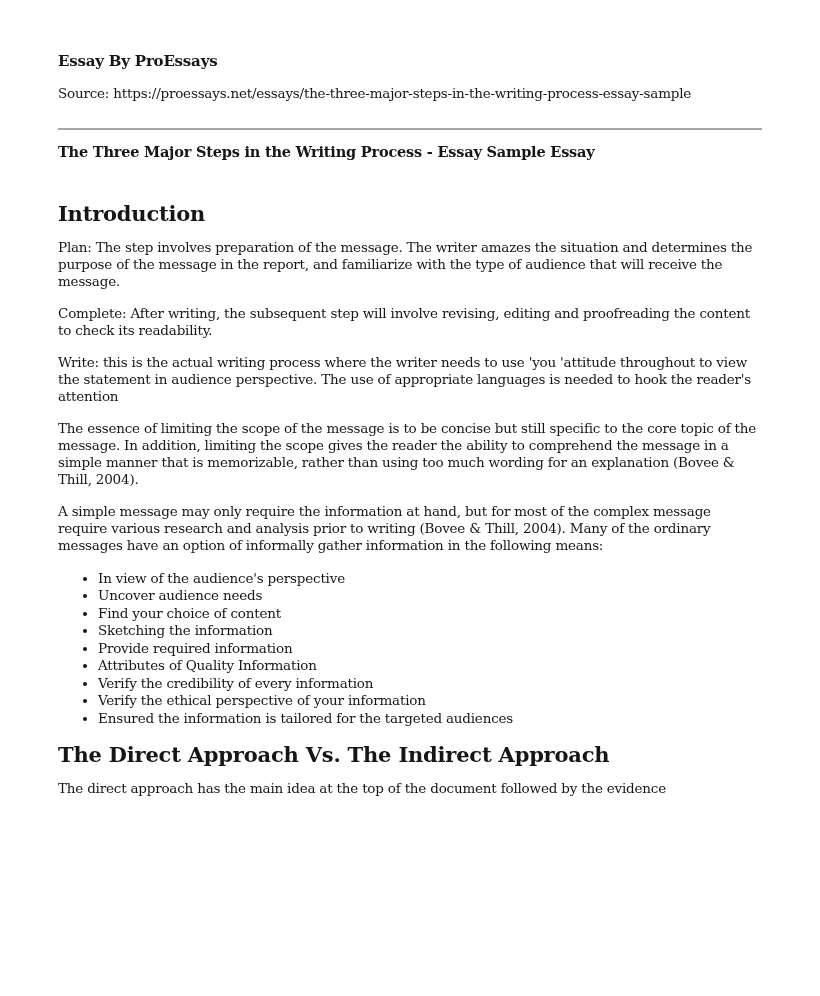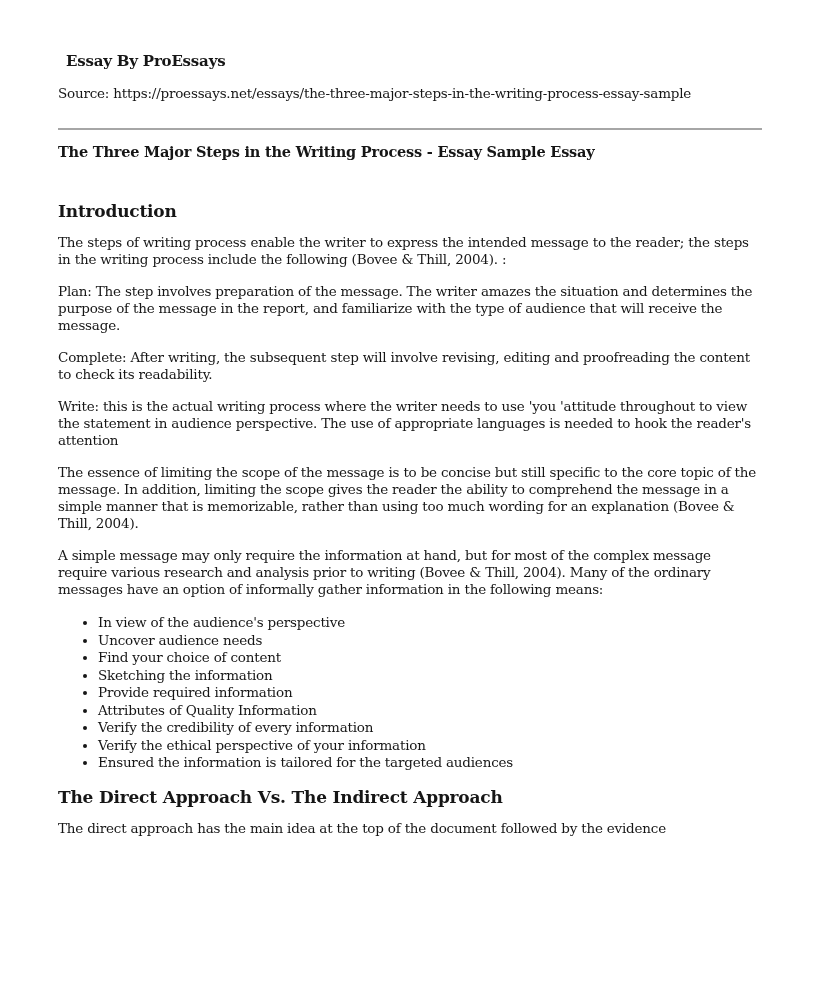--- a/index.html
+++ b/index.html
@@ -15,21 +15,21 @@
     letter-spacing: -0.2px;
   }
   .page {
     padding: 52px 58px 60px 58px;
     box-sizing: border-box;
   }
   .byline {
     font-size: 15px;
     font-weight: bold;
     line-height: 1.2;
-    margin: 0 0 15px 8px;
+    margin: 0 0 15px 0;
   }
   .source-line {
     font-size: 13.5px;
     line-height: 1.3;
     margin: 0;
   }
   .source-url {
     color: inherit;
     text-decoration: none;
     cursor: pointer;
@@ -40,21 +40,21 @@
     border-top: 2px solid #a6a6a6;
     margin: 25px 0 13px 0;
   }
   .doc-title {
     font-size: 14.5px;
     font-weight: bold;
     line-height: 1.25;
     margin: 12px 0 25px 0;
   }
   .section-heading {
-    font-size: 17px;
+    font-size: 21px;
     font-weight: bold;
     line-height: 1.15;
     margin: 16px 0 13px 0;
   }
   .section-introduction .section-heading {
     margin-top: 41px;
   }
   .para {
     font-size: 13.5px;
     line-height: 17px;
@@ -83,21 +83,20 @@
   </p>
 
   <hr class="divider">
 
   <p class="doc-title">The Three Major Steps in the Writing Process - Essay Sample Essay</p>
 
   <article>
 
     <section class="section-introduction">
       <h2 class="section-heading">Introduction</h2>
-      <p class="para">The steps of writing process enable the writer to express the intended message to the reader; the steps in the writing process include the following (Bovee &amp; Thill, 2004). :</p>
       <p class="para">Plan: The step involves preparation of the message. The writer amazes the situation and determines the purpose of the message in the report, and familiarize with the type of audience that will receive the message.</p>
       <p class="para">Complete: After writing, the subsequent step will involve revising, editing and proofreading the content to check its readability.</p>
       <p class="para">Write: this is the actual writing process where the writer needs to use 'you 'attitude throughout to view the statement in audience perspective. The use of appropriate languages is needed to hook the reader's attention</p>
     </section>
 
     <section class="section-scope">
       <p class="para">The essence of limiting the scope of the message is to be concise but still specific to the core topic of the message. In addition, limiting the scope gives the reader the ability to comprehend the message in a simple manner that is memorizable, rather than using too much wording for an explanation (Bovee &amp; Thill, 2004).</p>
     </section>
 
     <section class="section-gathering">

